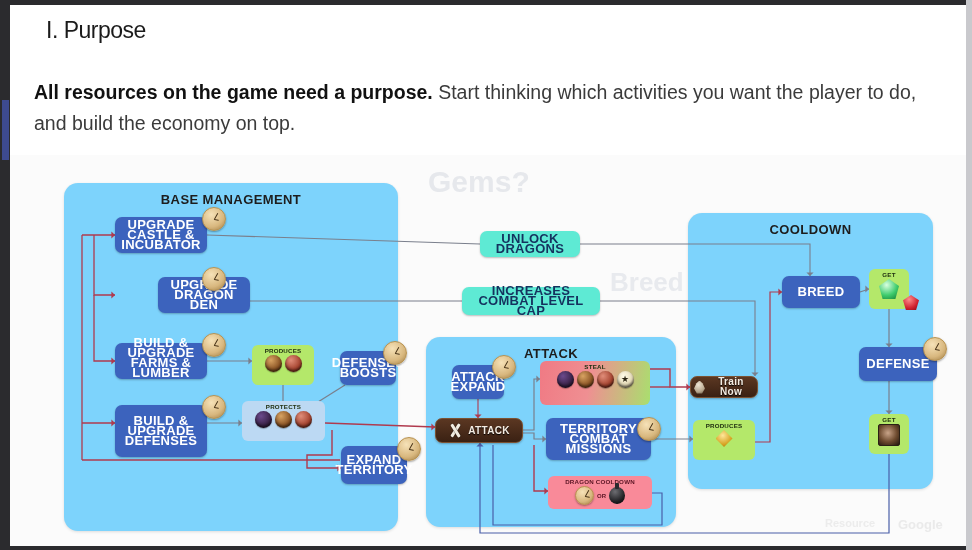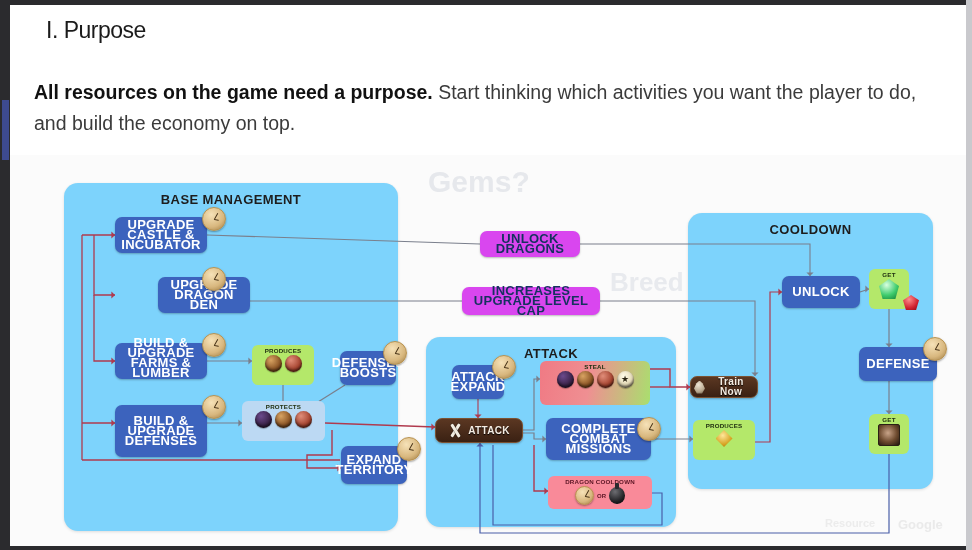--- a/index.html
+++ b/index.html
@@ -57,21 +57,21 @@
   #links{position:absolute;left:0;top:0;width:956px;height:391px;}
 
   
   .node{
     position:absolute;background:#3c63bd;border-radius:7px;
     color:#fff;display:flex;align-items:center;justify-content:center;
     text-align:center;font-size:13px;font-weight:bold;line-height:10px;
     letter-spacing:.3px;box-shadow:0 1px 2px rgba(0,0,0,.25);
     padding:1px 3px;box-sizing:border-box;
   }
-  .node.light{background:#d946ef;color:#15325e;}
+  .node.light{background:#5eead4;color:#15325e;}
   .node.dark{
     background:linear-gradient(#5b3722,#3a2113);
     border:1px solid #7b5233;color:#f4ece2;font-size:10px;
     text-shadow:0 1px 1px #000;
   }
 
   
   .chip{
     position:absolute;border-radius:6px;display:flex;flex-direction:column;
     align-items:center;justify-content:flex-start;
@@ -263,38 +263,38 @@
         <div class="node" style="left: 330px; top: 196px; width: 56px; height: 34px;">
           <span>DEFENSES BOOSTS</span>
         </div>
         <div class="node" style="left: 331px; top: 291px; width: 66px; height: 38px;">
           <span>EXPAND TERRITORY</span>
         </div>
         <div class="node light" style="left: 470px; top: 76px; width: 100px; height: 26px;">
           <span>UNLOCK DRAGONS</span>
         </div>
         <div class="node light" style="left: 452px; top: 132px; width: 138px; height: 28px;">
-          <span>INCREASES UPGRADE LEVEL CAP</span>
+          <span>INCREASES COMBAT LEVEL CAP</span>
         </div>
         <div class="node" style="left: 442px; top: 210px; width: 52px; height: 34px;">
           <span>ATTACK EXPAND</span>
         </div>
         <div class="node dark" style="left: 425px; top: 263px; width: 88px; height: 25px;">
           <span class="attack-x"></span>
           <span>ATTACK</span>
         </div>
         <div class="node" style="left: 536px; top: 263px; width: 105px; height: 42px;">
-          <span>COMPLETE COMBAT MISSIONS</span>
+          <span>TERRITORY COMBAT MISSIONS</span>
         </div>
         <div class="node dark" style="left: 680px; top: 221px; width: 68px; height: 22px;">
           <span class="train-icon"></span>
           <span>Train Now</span>
         </div>
         <div class="node" style="left: 772px; top: 121px; width: 78px; height: 32px;">
-          <span>UNLOCK</span>
+          <span>BREED</span>
         </div>
         <div class="node" style="left: 849px; top: 192px; width: 78px; height: 34px;">
           <span>DEFENSE</span>
         </div>
         <div class="chip green" style="left: 242px; top: 190px; width: 62px; height: 40px;">
           <div class="chip-label">PRODUCES</div>
           <div class="chip-row">
             <span class="orb food"></span>
             <span class="orb meat"></span>
           </div>

